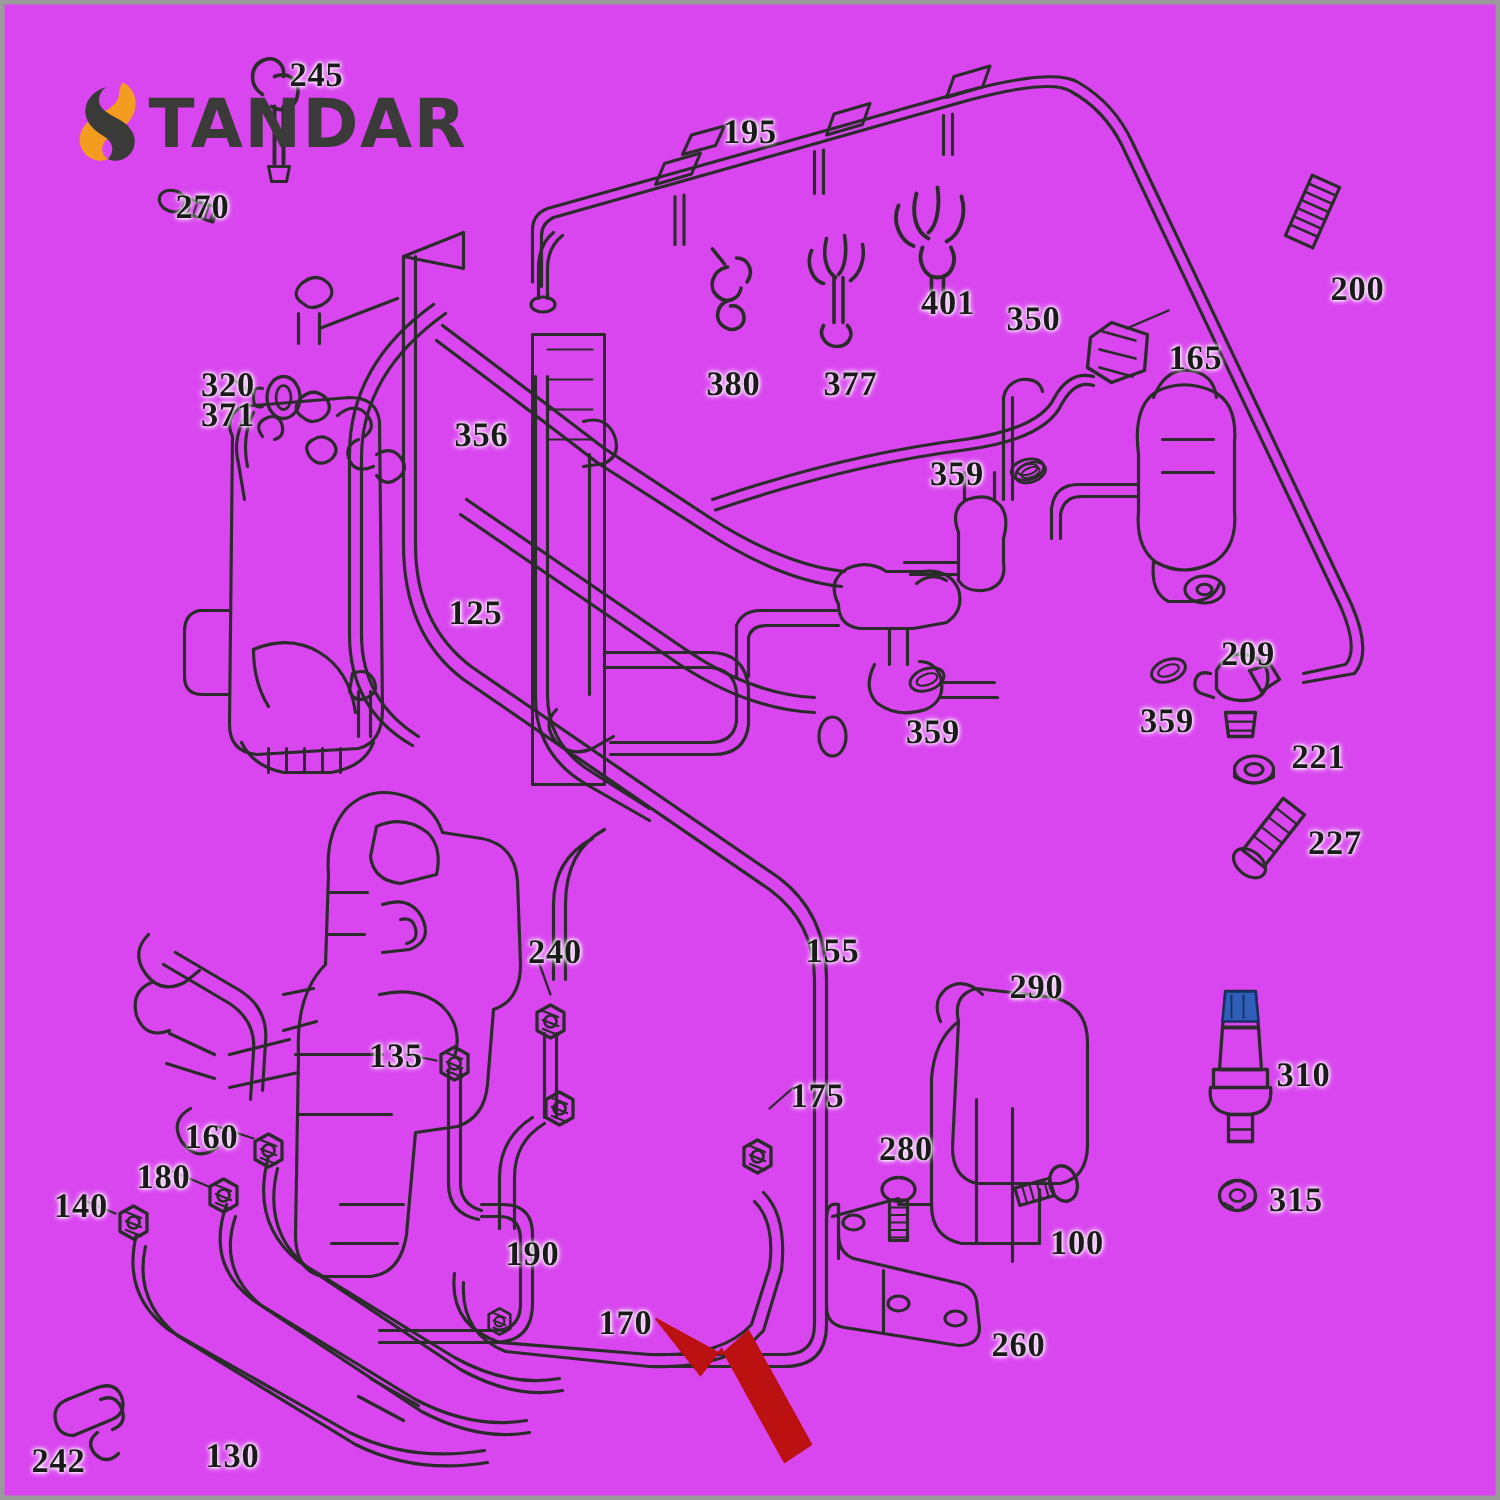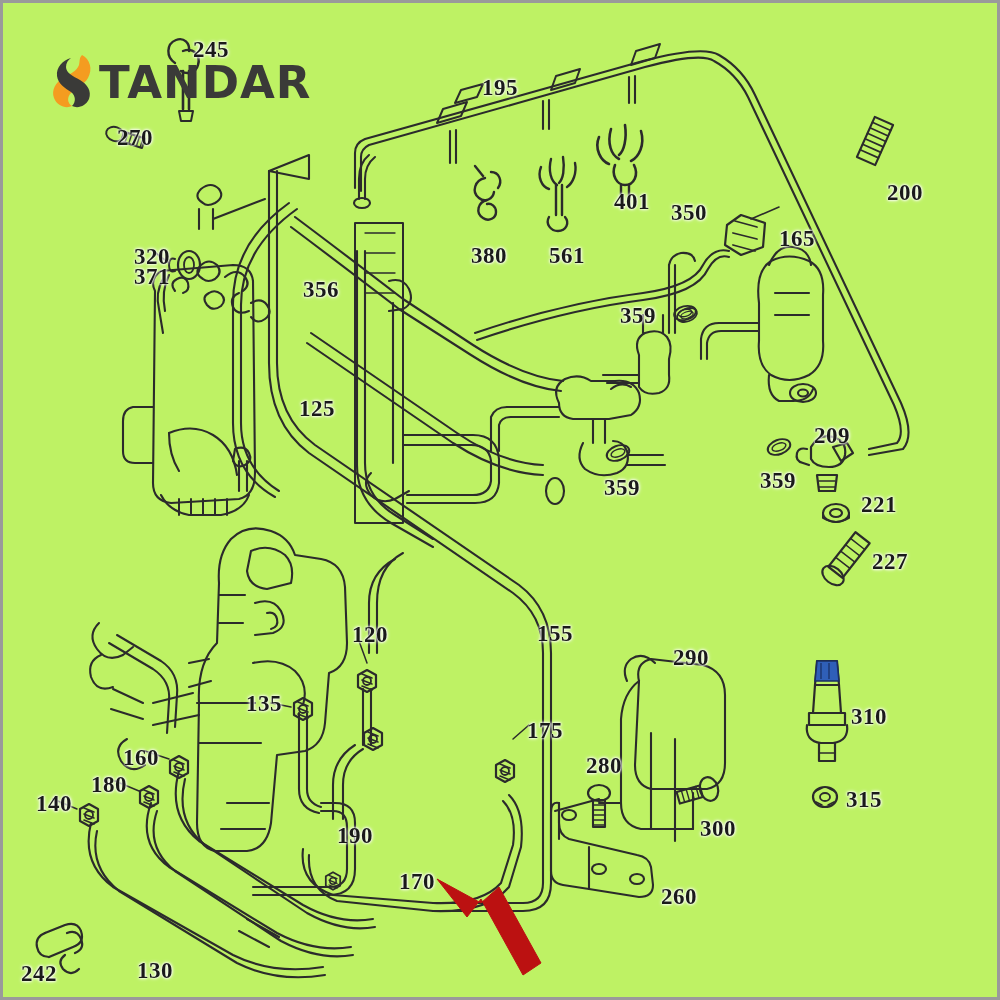--- a/index.html
+++ b/index.html
@@ -43,21 +43,21 @@
     color:#1a1a1a;
     letter-spacing:0.5px;
     white-space:nowrap;
     z-index:30;
     text-shadow:0 0 2px #fff,0 0 3px #fff,0 0 4px #fff;
   }
 </style>
 </head>
 <body>
 
-<div id="page" style="background: #bef264; border-color: rgb(154, 154, 154);">
+<div id="page" style="background: #d946ef; border-color: rgb(154, 154, 154);">
 
   <div id="diagram-canvas">
     <svg viewBox="0 0 1000 1000" xmlns="http://www.w3.org/2000/svg">
       <defs>
         <g id="clipShape">
           <path d="M0,0 c-6,-4 -10,-12 -6,-20 c3,-6 11,-7 15,-2 l4,6
                    M10,-16 c5,-5 13,-3 15,3 c3,8 -2,15 -9,18" fill="none" stroke="#2b2b2b" stroke-width="2.4"></path>
         </g>
         <g id="boltShape">
           <ellipse cx="0" cy="0" rx="9" ry="7" fill="none" stroke="#2b2b2b" stroke-width="2"></ellipse>
@@ -422,43 +422,43 @@
 
   <div id="callout-layer">
       <div class="callout" style="left: 190px; top: 34px;">245</div>
       <div class="callout" style="left: 114px; top: 80px; margin-top: 42px;">270</div>
       <div class="callout" style="left: 479px; top: 72px;">195</div>
       <div class="callout" style="left: 884px; top: 129px; margin-top: 48px;">200</div>
       <div class="callout" style="left: 611px; top: 186px;">401</div>
       <div class="callout" style="left: 668px; top: 197px;">350</div>
       <div class="callout" style="left: 776px; top: 203px; margin-top: 20px;">165</div>
       <div class="callout" style="left: 468px; top: 240px;">380</div>
-      <div class="callout" style="left: 546px; top: 240px;">561</div>
+      <div class="callout" style="left: 546px; top: 240px;">377</div>
       <div class="callout" style="left: 131px; top: 241px;">320</div>
       <div class="callout" style="left: 131px; top: 261px;">371</div>
       <div class="callout" style="left: 300px; top: 274px;">356</div>
       <div class="callout" style="left: 617px; top: 300px;">359</div>
       <div class="callout" style="left: 296px; top: 393px;">125</div>
       <div class="callout" style="left: 811px; top: 420px;">209</div>
       <div class="callout" style="left: 601px; top: 472px;">359</div>
       <div class="callout" style="left: 757px; top: 465px;">359</div>
       <div class="callout" style="left: 858px; top: 489px;">221</div>
       <div class="callout" style="left: 869px; top: 546px;">227</div>
-      <div class="callout" style="left: 349px; top: 619px;">120</div>
+      <div class="callout" style="left: 349px; top: 619px;">240</div>
       <div class="callout" style="left: 534px; top: 618px;">155</div>
       <div class="callout" style="left: 670px; top: 642px;">290</div>
       <div class="callout" style="left: 243px; top: 688px;">135</div>
       <div class="callout" style="left: 524px; top: 715px;">175</div>
       <div class="callout" style="left: 848px; top: 701px;">310</div>
       <div class="callout" style="left: 120px; top: 742px;">160</div>
       <div class="callout" style="left: 583px; top: 750px;">280</div>
       <div class="callout" style="left: 88px; top: 769px; text-align: right;">180</div>
       <div class="callout" style="left: 843px; top: 784px;">315</div>
       <div class="callout" style="left: 33px; top: 788px;">140</div>
-      <div class="callout" style="left: 697px; top: 813px;">300</div>
+      <div class="callout" style="left: 697px; top: 813px;">100</div>
       <div class="callout" style="left: 334px; top: 820px; text-align: center;">190</div>
       <div class="callout" style="left: 396px; top: 866px;">170</div>
       <div class="callout" style="left: 658px; top: 881px;">260</div>
       <div class="callout" style="left: 134px; top: 955px;">130</div>
       <div class="callout" style="left: 18px; top: 958px;">242</div>
     </div>
 
 </div>
 
 </body></html>

